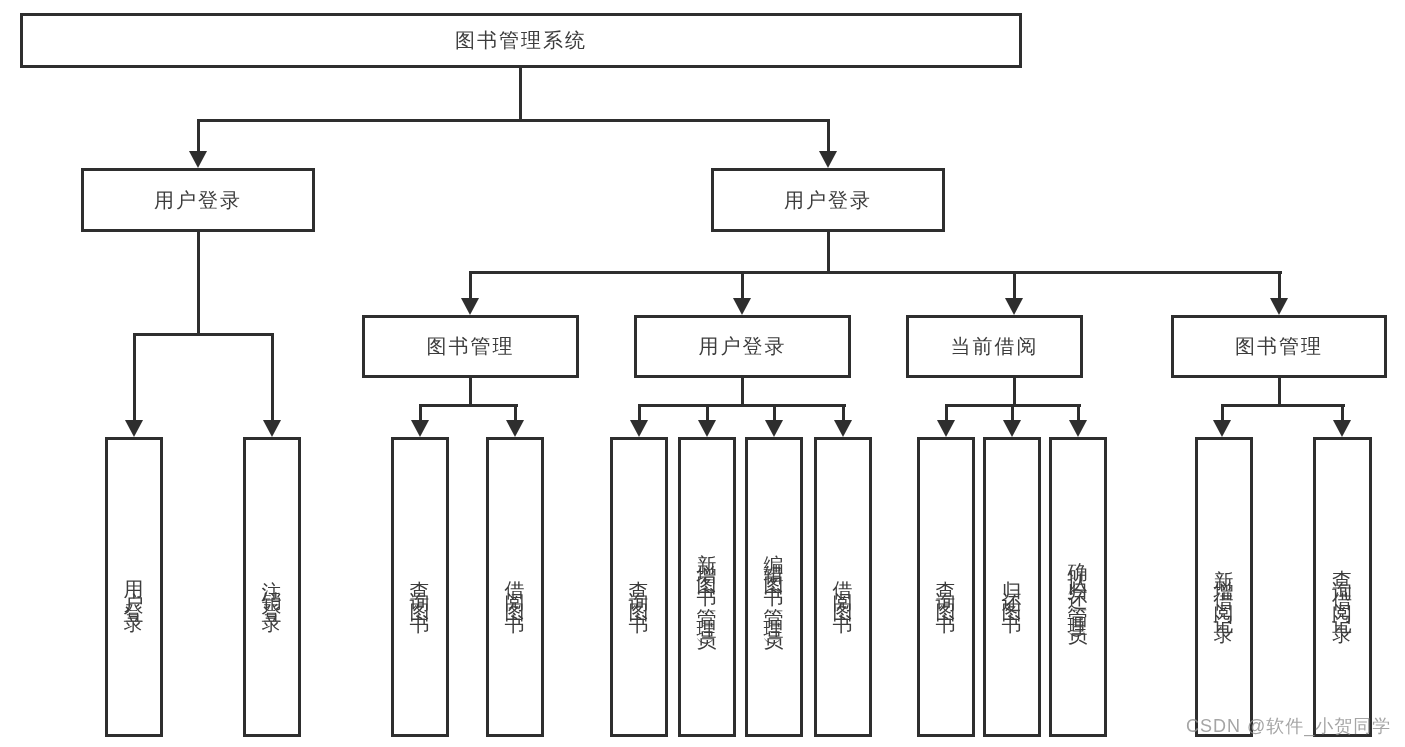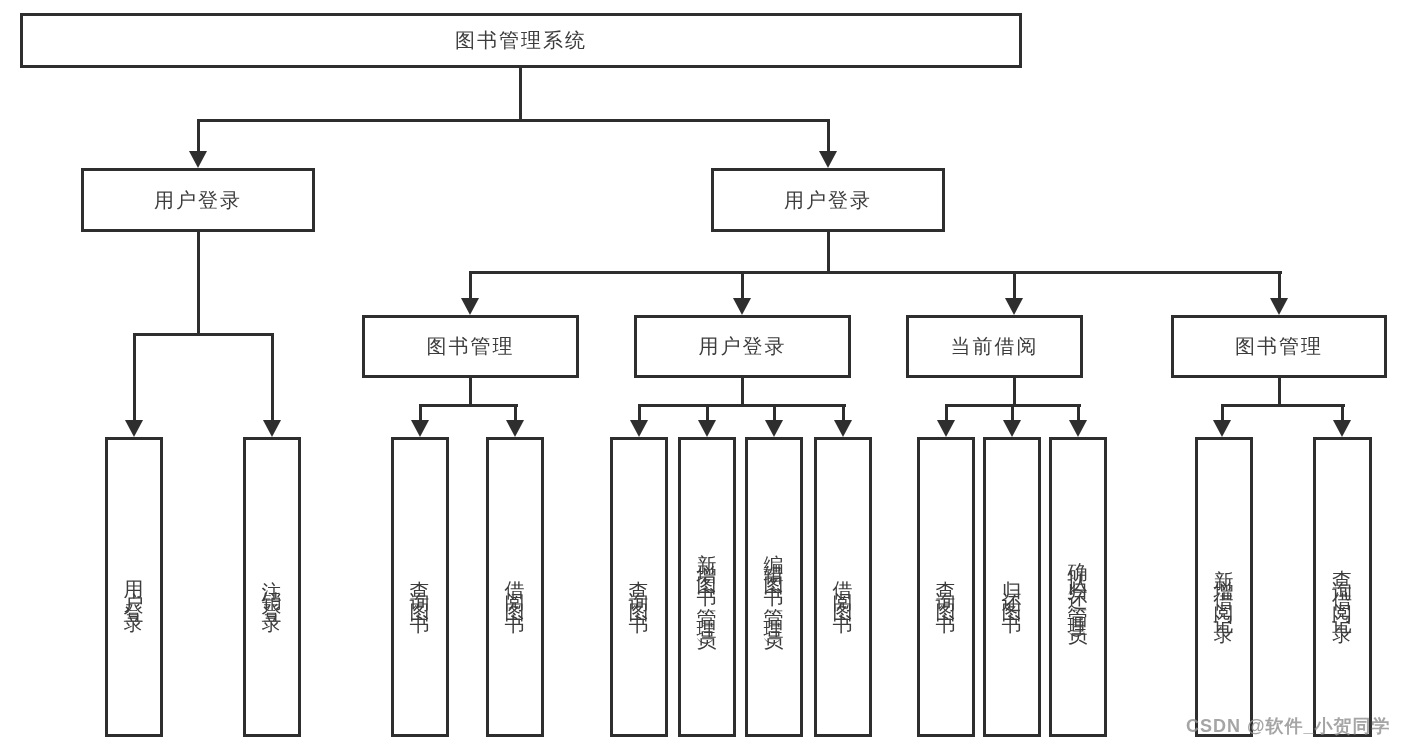--- a/index.html
+++ b/index.html
@@ -17,21 +17,21 @@
     font-size:20px;letter-spacing:11px;line-height:1;white-space:nowrap;
   }
   .line{position:absolute;background:#2e2e2e;}
   .head{
     position:absolute;width:0;height:0;
     border-left:9px solid transparent;border-right:9px solid transparent;
     border-top:17px solid #2e2e2e;
   }
   .watermark{
     position:absolute;left:1186px;top:714px;z-index:10;
-    font-size:18px;color:rgba(145,145,145,0.82);letter-spacing:1px;white-space:nowrap;font-weight:bold;
+    font-size:18px;color:rgba(145,145,145,0.82);letter-spacing:1px;white-space:nowrap;
   }
 </style>
 </head>
 <body>
 
 <div class="canvas">
 
   <div class="line" style="left:519px;top:68px;width:3px;height:53px"></div>
   <div class="line" style="left:197px;top:119px;width:633px;height:3px"></div>
   <div class="line" style="left:197px;top:119px;width:3px;height:35px"></div>

